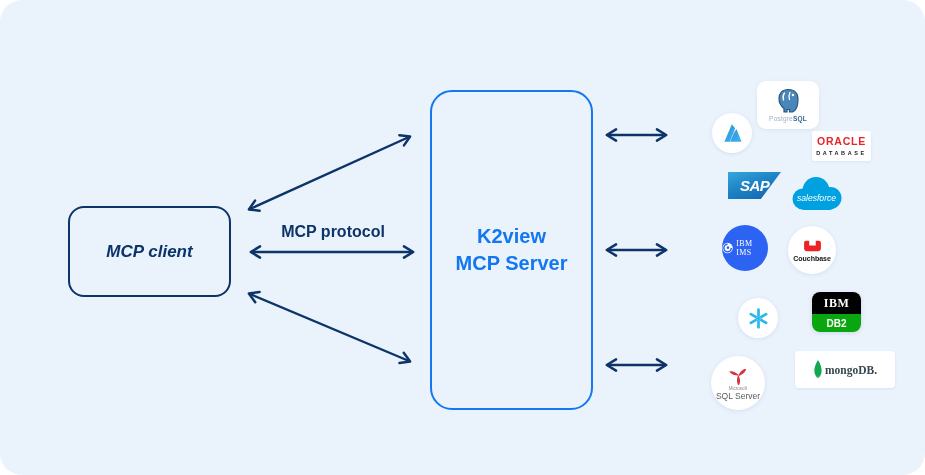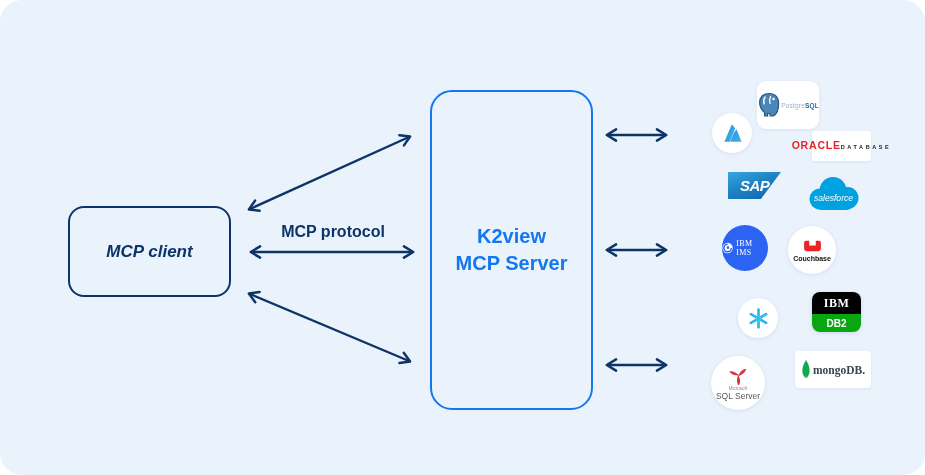--- a/index.html
+++ b/index.html
@@ -10,44 +10,44 @@
   .box { position: absolute; display: flex; align-items: center; justify-content: center; text-align: center; }
   .client-box { left: 68px; top: 206px; width: 163px; height: 91px; border: 2.5px solid #0d3468; border-radius: 16px; color: #0d3468; font-size: 17px; font-weight: bold; font-style: italic; }
   .server-box { left: 430px; top: 90px; width: 163px; height: 320px; border: 2.5px solid #1377f0; border-radius: 22px; color: #1377f0; font-size: 20px; font-weight: bold; line-height: 1.35; flex-direction: column; }
 
   .protocol-label { position: absolute; left: 246px; top: 223px; width: 174px; text-align: center; color: #0d3468; font-size: 16px; font-weight: bold; }
 
   svg.arrows { position: absolute; inset: 0; pointer-events: none; }
 
   .logo { position: absolute; display: flex; align-items: center; justify-content: center; }
   .circle { border-radius: 50%; background: #ffffff; box-shadow: 0 1px 4px rgba(30,60,120,0.10); }
-  .col { flex-direction: row; }
+  .col { flex-direction: column; }
 
   .azure { left: 712px; top: 113px; width: 40px; height: 40px; }
   .postgres { left: 757px; top: 81px; width: 62px; height: 48px; background: #fff; border-radius: 9px; box-shadow: 0 1px 4px rgba(30,60,120,0.08); }
   .postgres .pg-text { font-size: 6.5px; margin-top: 1px; letter-spacing: 0.2px; }
   .pg-light { color: #9fb0c6; } .pg-bold { color: #2f6792; font-weight: bold; }
   .oracle { left: 812px; top: 131px; width: 59px; height: 30px; background: #fff; border-radius: 2px; box-shadow: 0 1px 3px rgba(30,60,120,0.08); }
   .oracle .o1 { color: #e8232a; font-weight: bold; font-size: 10.5px; letter-spacing: 0.8px; line-height: 1.1; }
   .oracle .o2 { color: #1a1a1a; font-weight: bold; font-size: 5.5px; letter-spacing: 2.6px; margin-top: 2px; }
   .sap { left: 728px; top: 172px; width: 53px; height: 27px; background: linear-gradient(160deg, #35a7de 0%, #1e83c4 45%, #1061ab 100%); clip-path: polygon(0 0, 100% 0, 62% 100%, 0 100%); justify-content: flex-start; }
   .sap .sap-text { color: #fff; font-weight: bold; font-style: italic; font-size: 15px; padding-left: 12px; letter-spacing: -0.5px; }
-  .salesforce { left: 805px; top: 174px; width: 57px; height: 41px; }
+  .salesforce { left: 788px; top: 174px; width: 57px; height: 41px; }
   .ibm-ims { left: 722px; top: 225px; width: 46px; height: 46px; background: #2c63f2; border-radius: 50%; gap: 3px; }
   .ibm-ims .ims-text { color: #ffffff; font-family: "Liberation Serif", serif; font-size: 8px; letter-spacing: 0.4px; }
   .couchbase { left: 788px; top: 226px; width: 48px; height: 48px; flex-direction: column; gap: 2px; }
   .couchbase .cb-text { color: #111; font-weight: bold; font-size: 7px; }
   .snowflake { left: 738px; top: 298px; width: 40px; height: 40px; }
   .db2 { left: 812px; top: 292px; width: 49px; height: 40px; border-radius: 8px; overflow: hidden; flex-direction: column; box-shadow: 0 1px 4px rgba(30,60,120,0.15); }
   .db2 .db2-top { width: 100%; height: 22px; background: #000; color: #fff; display: flex; align-items: center; justify-content: center; font-family: "Liberation Serif", serif; font-weight: bold; font-size: 12px; letter-spacing: 0.5px; }
   .db2 .db2-bottom { width: 100%; height: 18px; background: #09a60f; color: #fff; display: flex; align-items: center; justify-content: center; font-weight: bold; font-size: 10px; }
   .sqlserver { left: 711px; top: 356px; width: 54px; height: 54px; flex-direction: column; text-align: center; }
   .sqlserver .ms { font-size: 4.5px; color: #8a8a8a; margin-top: 1px; }
   .sqlserver .ss { font-size: 8.5px; color: #595959; margin-top: 0px; }
-  .mongodb { left: 795px; top: 351px; width: 76px; height: 37px; background: #fff; border-radius: 4px; box-shadow: 0 1px 3px rgba(30,60,120,0.08); gap: 2px; }
+  .mongodb { left: 795px; top: 351px; width: 100px; height: 37px; background: #fff; border-radius: 4px; box-shadow: 0 1px 3px rgba(30,60,120,0.08); gap: 2px; }
   .mongodb .mongo-text { font-family: "Liberation Serif", serif; font-weight: 600; font-size: 11.5px; color: #37474f; }
 </style>
 </head>
 <body>
 
 <div class="canvas">
   <div class="panel"></div>
 
   <svg class="arrows" width="925" height="475" viewBox="0 0 925 475">
     <defs>

